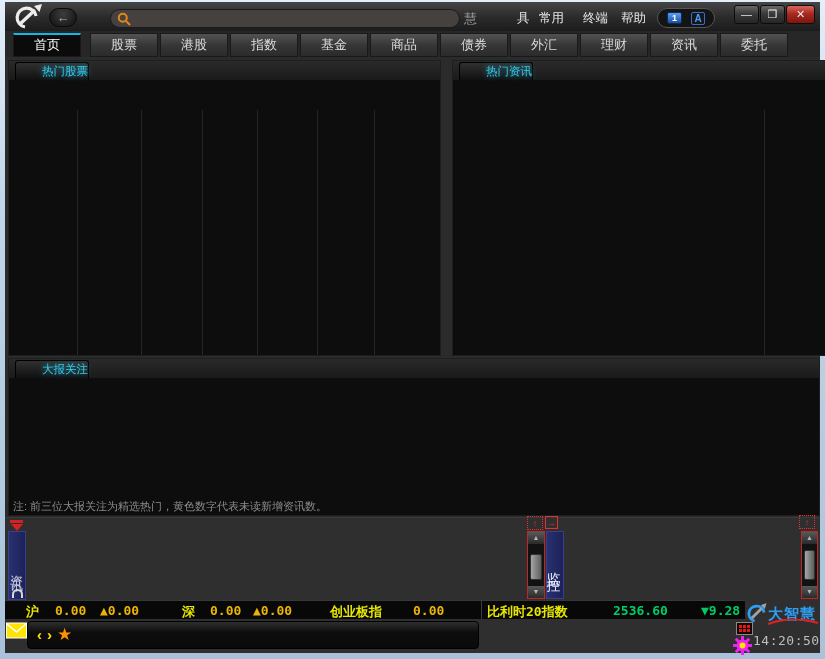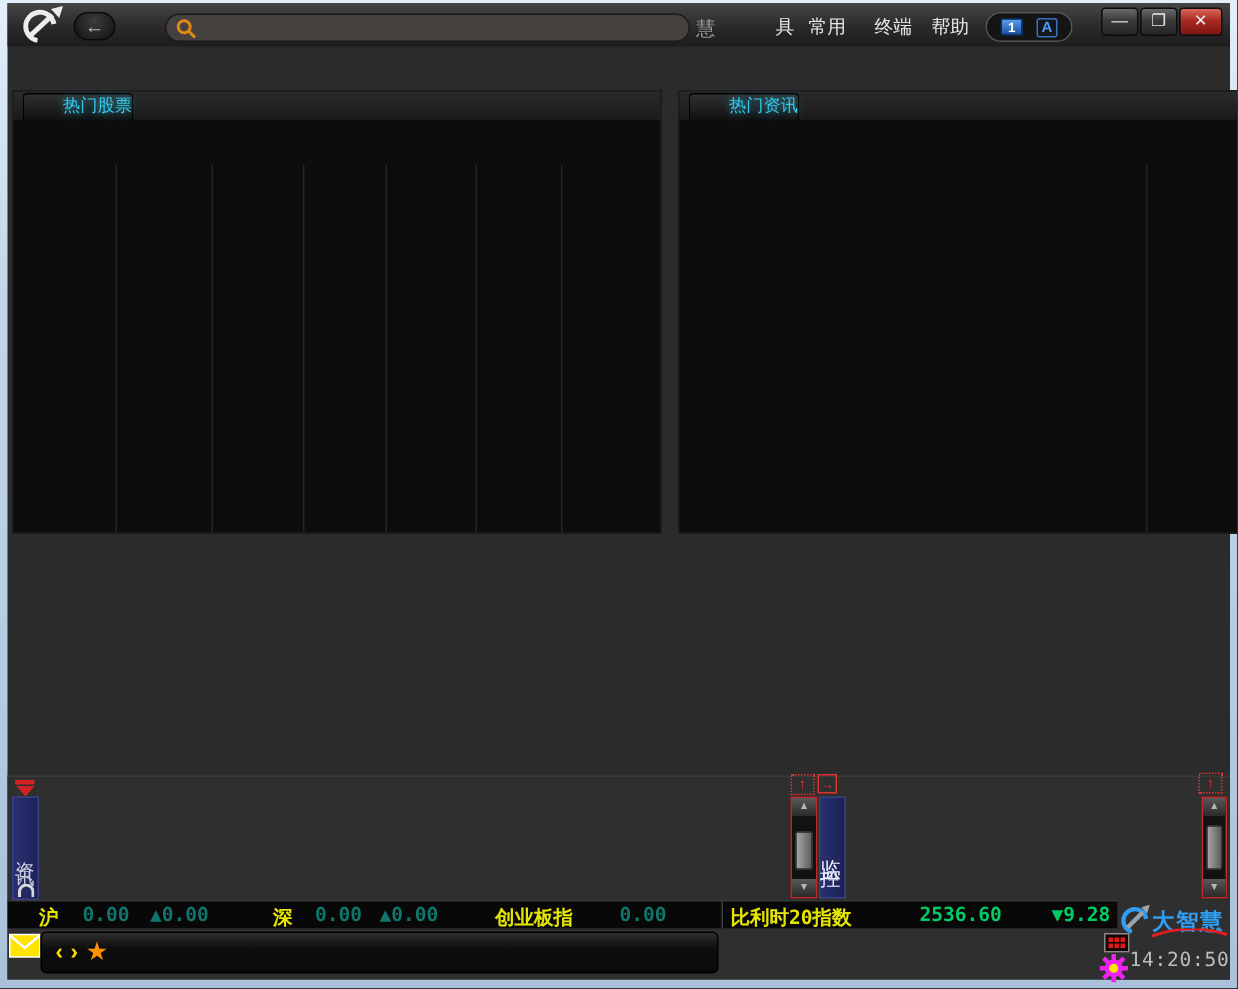--- a/index.html
+++ b/index.html
@@ -75,21 +75,21 @@
   .funnel-tri{width:0;height:0;border-left:6px solid transparent;border-right:6px solid transparent;
               border-top:7px solid #d42222;margin:1px auto 0 auto}
   .partial-glyph{position:absolute;left:3px;bottom:1px;width:11px;height:9px;
                  border:2px solid #d8d8d8;border-bottom:none;border-radius:6px 6px 0 0}
 
   
   #statusbar{left:5px;top:600px;width:740px;height:19px;background:#080808;border-top:1px solid #383838;
              font-family:"DejaVu Sans Mono","Liberation Mono",monospace;font-weight:bold}
   .st{position:absolute;top:2px;font-size:13px}
   .st.lbl{color:#e6e600}
-  .st.red{color:#0f766e}
+  .st.red{color:#eab308}
   .st.grn{color:#00cc66}
 
   
   #bottombar{left:5px;top:619px;width:815px;height:34px;background:#2f2f2f}
   #marquee{left:27px;top:621px;width:452px;height:28px;border:1px solid #000;border-radius:4px;
            background:linear-gradient(180deg,#2e2e2e,#0d0d0d 40%,#0a0a0a);
            display:flex;align-items:center;gap:5px;padding-left:9px}
   .chev{color:#ffe000;font-size:15px;font-weight:bold;line-height:26px}
   .star{color:#ff9100;font-size:17px;line-height:26px}
   #rightblock{left:745px;top:600px;width:75px;height:53px;background:#2f2f2f}
@@ -128,38 +128,56 @@
   <span class="abs menu-item" style="left:583px">终端</span>
   <span class="abs menu-item" style="left:621px">帮助</span>
   <div class="abs" id="viewpill">
     <div class="mon-icon">1</div>
     <div class="fontA-icon">A</div>
   </div>
   <div class="abs winbtn" style="left:734px;width:25px">—</div>
   <div class="abs winbtn" style="left:760px;width:25px">❐</div>
   <div class="abs winbtn close" style="left:786px;width:29px">✕</div>
 
+  <div class="abs" id="tabbar">
+    <div class="tab active" style="left:8px">首页</div>
+    <div class="tab" style="left:85px">股票</div>
+    <div class="tab" style="left:155px">港股</div>
+    <div class="tab" style="left:225px">指数</div>
+    <div class="tab" style="left:295px">基金</div>
+    <div class="tab" style="left:365px">商品</div>
+    <div class="tab" style="left:435px">债券</div>
+    <div class="tab" style="left:505px">外汇</div>
+    <div class="tab" style="left:575px">理财</div>
+    <div class="tab" style="left:645px">资讯</div>
+    <div class="tab" style="left:715px">委托</div>
+  </div>
 
   <div class="abs panel" style="left:8px;top:60px;width:433px;height:296px">
     <div class="panel-strip"></div>
     <div class="panel-tab">热门股票</div>
     <div class="vline" style="left:68px"></div>
     <div class="vline" style="left:132px"></div>
     <div class="vline" style="left:193px"></div>
     <div class="vline" style="left:248px"></div>
     <div class="vline" style="left:308px"></div>
     <div class="vline" style="left:365px"></div>
   </div>
 
   <div class="abs panel" style="left:452px;top:60px;width:376px;height:296px">
     <div class="panel-strip"></div>
     <div class="panel-tab">热门资讯</div>
     <div class="vline" style="left:311px"></div>
   </div>
 
+  <div class="abs" id="midsection">
+    <div class="panel-strip"></div>
+    <div class="panel-tab">大报关注</div>
+    <div class="note">注: 前三位大报关注为精选热门，黄色数字代表未读新增资讯数。</div>
+  </div>
 
   <div class="abs" id="lowerstrip"></div>
   <div class="abs" style="left:10px;top:520px">
     <div class="funnel-bar"></div>
       <div class="funnel-tri"></div>
   </div>
   <div class="abs navy vtext" style="left:8px;top:531px;width:18px;height:69px;padding-top:4px;
        font-size:13px;color:#c9c9de;letter-spacing:4px">
     <span>资讯</span>
     <span class="partial-glyph"></span>

